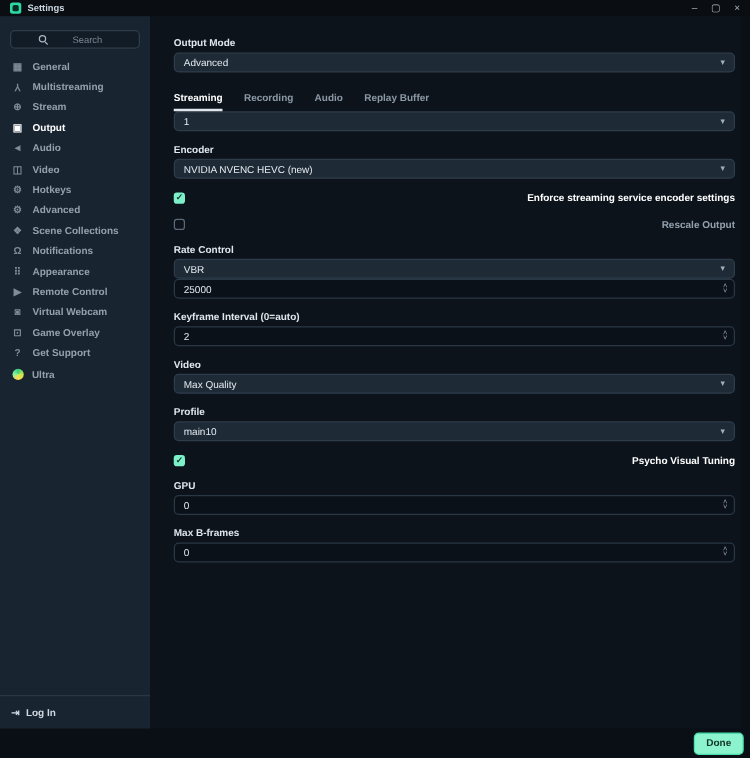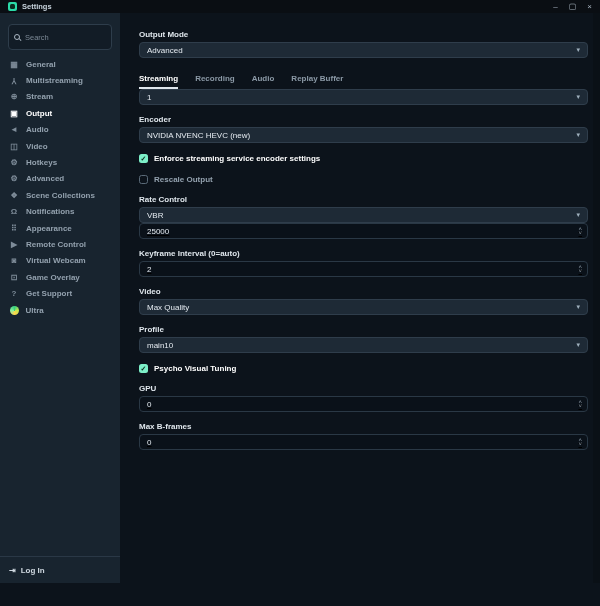--- a/index.html
+++ b/index.html
@@ -16,23 +16,23 @@
   .win-title { font-size:7.5px; font-weight:bold; color:#c9d4de; }
   .win-controls { margin-left:auto; display:flex; gap:11px; color:#aab6c2; font-size:8px;
                   line-height:13px; }
   .win-controls span { cursor:default; }
 
   
   .body { position:absolute; top:13px; bottom:23px; left:0; right:0; display:flex; }
 
   
   .sidebar { width:120px; background:#18242f; position:relative; flex:0 0 auto; }
-  .search-box { margin:11px 8px 6px 8px; height:26px; border:1px solid #2e3d4b;
+  .search-box { margin:11px 8px 6px 8px; height:15px; border:1px solid #2e3d4b;
                 border-radius:4px; background:#121c26; display:flex; align-items:center;
-                padding:0 5px; gap:4px; }
+                padding:0 22px; gap:20px; }
   .mag { position:relative; width:7px; height:7px; flex:0 0 auto; }
   .mag::before { content:""; position:absolute; left:0; top:0; width:4px; height:4px;
                  border:1px solid #aab6c2; border-radius:50%; }
   .mag::after { content:""; position:absolute; left:4.5px; top:4.5px; width:3px; height:1px;
                 background:#aab6c2; transform:rotate(45deg); transform-origin:left center; }
   .search-box input { background:transparent; border:none; outline:none; width:100%;
                       font-size:7.5px; color:#a9b5c1; font-family:"Liberation Sans",sans-serif; }
   .search-box input::placeholder { color:#7b8struct895; color:#7b8895; }
 
   .sb-list { margin-top:3px; }
@@ -55,32 +55,32 @@
 
   .field-label { font-size:8px; font-weight:bold; color:#dfe6ec; margin:10px 0 3px; }
   .field-label.first { margin-top:0; }
 
   .select { height:16px; background:#1e2a36; border:1px solid #2f3d4b; border-radius:4px;
             display:flex; align-items:center; justify-content:space-between; padding:0 7px; }
   .select-value { font-size:8px; color:#e4eaf0; }
   .caret { font-size:7px; color:#9fb0bd; }
 
   .number { height:16px; background:#0a1119; border:1px solid #2a3845; border-radius:4px;
-            display:flex; align-items:center; justify-content:space-between; padding:0 5px 0 7px;text-decoration:underline; }
+            display:flex; align-items:center; justify-content:space-between; padding:0 5px 0 7px; }
   .number input { background:transparent; border:none; outline:none; width:100%;
                   font-size:8px; color:#e4eaf0; font-family:"Liberation Sans",sans-serif; }
   .spinner { display:flex; flex-direction:column; align-items:center; line-height:4px;
              font-size:6px; color:#93a1ae; }
 
   .tabs { display:flex; gap:17px; margin-top:16px; }
   .tab { font-size:8px; font-weight:bold; color:#8b99a6; padding-bottom:4px;
          border-bottom:2px solid transparent; cursor:default; }
   .tab.active { color:#ffffff; border-bottom-color:#dfe6ec; }
 
-  .check-row { display:flex; align-items:center; gap:6px; margin-top:9px; height:12px; }
+  .check-row { display:flex; align-items:center; gap:6px; margin-top:9px; height:12px;justify-content:space-between; }
   .checkbox { width:9px; height:9px; border-radius:2.5px; flex:0 0 auto;
               font-size:7px; line-height:9px; text-align:center; }
   .checkbox.checked { background:#7df0c9; color:#0d2b20; font-weight:bold; }
   .checkbox.unchecked { border:1px solid #5a6a78; background:transparent; color:transparent; }
   .check-label { font-size:8px; font-weight:bold; color:#93a1ae; }
   .check-label.on { color:#ffffff; }
 
   
   .bottombar { position:absolute; bottom:0; left:0; right:0; height:23px; background:#0a0f15;
                display:flex; align-items:center; justify-content:flex-end; padding:0 5px; }
@@ -275,14 +275,17 @@
         <span class="spinner">
           <span>˄</span>
           <span>˅</span>
         </span>
       </div>
 
       <div class="scroll-strip"></div>
     </main>
   </div>
 
+  <div class="bottombar">
+    <button class="done-btn">Done</button>
+  </div>
 
 </div>
 
 </body></html>

